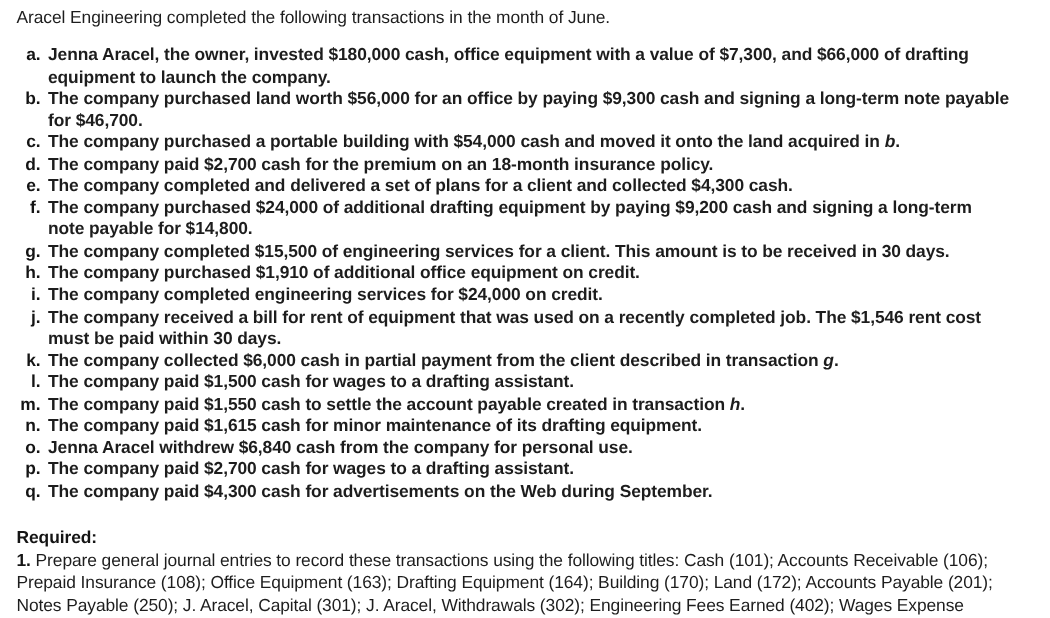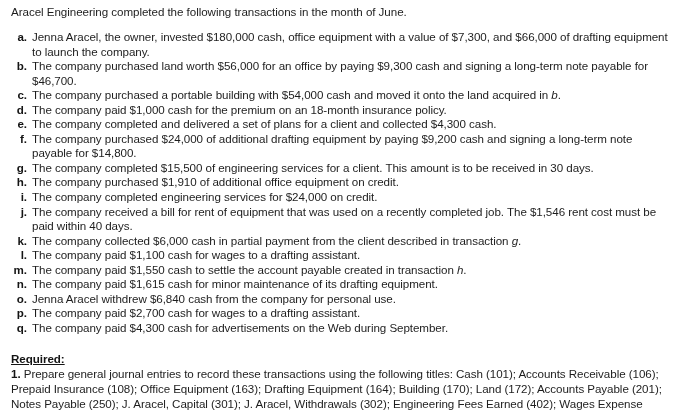--- a/index.html
+++ b/index.html
@@ -54,38 +54,38 @@
     text-align: right;
     font-weight: bold;
     padding-right: 5px;
     box-sizing: border-box;
     color: #141414;
   }
   .txn-text {
     flex: 1 1 auto;
     padding-right: 12px;
     color: #1d1d1d;
+    font-weight: bold;
   }
   .txn-text em {
     font-style: italic;
   }
 
   
   .required-block {
     margin-top: 16px;
     margin-left: 5px;
   }
   .required-title {
     font-size: 11.6px;
     line-height: 15px;
     font-weight: bold;
     letter-spacing: -0.05px;
     color: #141414;
     margin: 0 0 1px 0;
-    text-decoration: underline;
   }
   .req-item {
     font-size: 11.6px;
     line-height: 14.6px;
     letter-spacing: -0.06px;
     margin: 0;
     padding-right: 14px;
     color: #1d1d1d;
   }
   .req-num {
@@ -112,21 +112,21 @@
       <span class="txn-text">The company purchased land worth $56,000 for an office by paying $9,300 cash and signing a long-term note payable for $46,700.</span>
     </li>
 
     <li class="txn-item">
       <span class="txn-label">c.</span>
       <span class="txn-text">The company purchased a portable building with $54,000 cash and moved it onto the land acquired in <em>b</em>.</span>
     </li>
 
     <li class="txn-item">
       <span class="txn-label">d.</span>
-      <span class="txn-text">The company paid $1,000 cash for the premium on an 18-month insurance policy.</span>
+      <span class="txn-text">The company paid $2,700 cash for the premium on an 18-month insurance policy.</span>
     </li>
 
     <li class="txn-item">
       <span class="txn-label">e.</span>
       <span class="txn-text">The company completed and delivered a set of plans for a client and collected $4,300 cash.</span>
     </li>
 
     <li class="txn-item">
       <span class="txn-label">f.</span>
       <span class="txn-text">The company purchased $24,000 of additional drafting equipment by paying $9,200 cash and signing a long-term note payable for $14,800.</span>
@@ -142,31 +142,31 @@
       <span class="txn-text">The company purchased $1,910 of additional office equipment on credit.</span>
     </li>
 
     <li class="txn-item">
       <span class="txn-label">i.</span>
       <span class="txn-text">The company completed engineering services for $24,000 on credit.</span>
     </li>
 
     <li class="txn-item">
       <span class="txn-label">j.</span>
-      <span class="txn-text">The company received a bill for rent of equipment that was used on a recently completed job. The $1,546 rent cost must be paid within 40 days.</span>
+      <span class="txn-text">The company received a bill for rent of equipment that was used on a recently completed job. The $1,546 rent cost must be paid within 30 days.</span>
     </li>
 
     <li class="txn-item">
       <span class="txn-label">k.</span>
       <span class="txn-text">The company collected $6,000 cash in partial payment from the client described in transaction <em>g</em>.</span>
     </li>
 
     <li class="txn-item">
       <span class="txn-label">l.</span>
-      <span class="txn-text">The company paid $1,100 cash for wages to a drafting assistant.</span>
+      <span class="txn-text">The company paid $1,500 cash for wages to a drafting assistant.</span>
     </li>
 
     <li class="txn-item">
       <span class="txn-label">m.</span>
       <span class="txn-text">The company paid $1,550 cash to settle the account payable created in transaction <em>h</em>.</span>
     </li>
 
     <li class="txn-item">
       <span class="txn-label">n.</span>
       <span class="txn-text">The company paid $1,615 cash for minor maintenance of its drafting equipment.</span>

